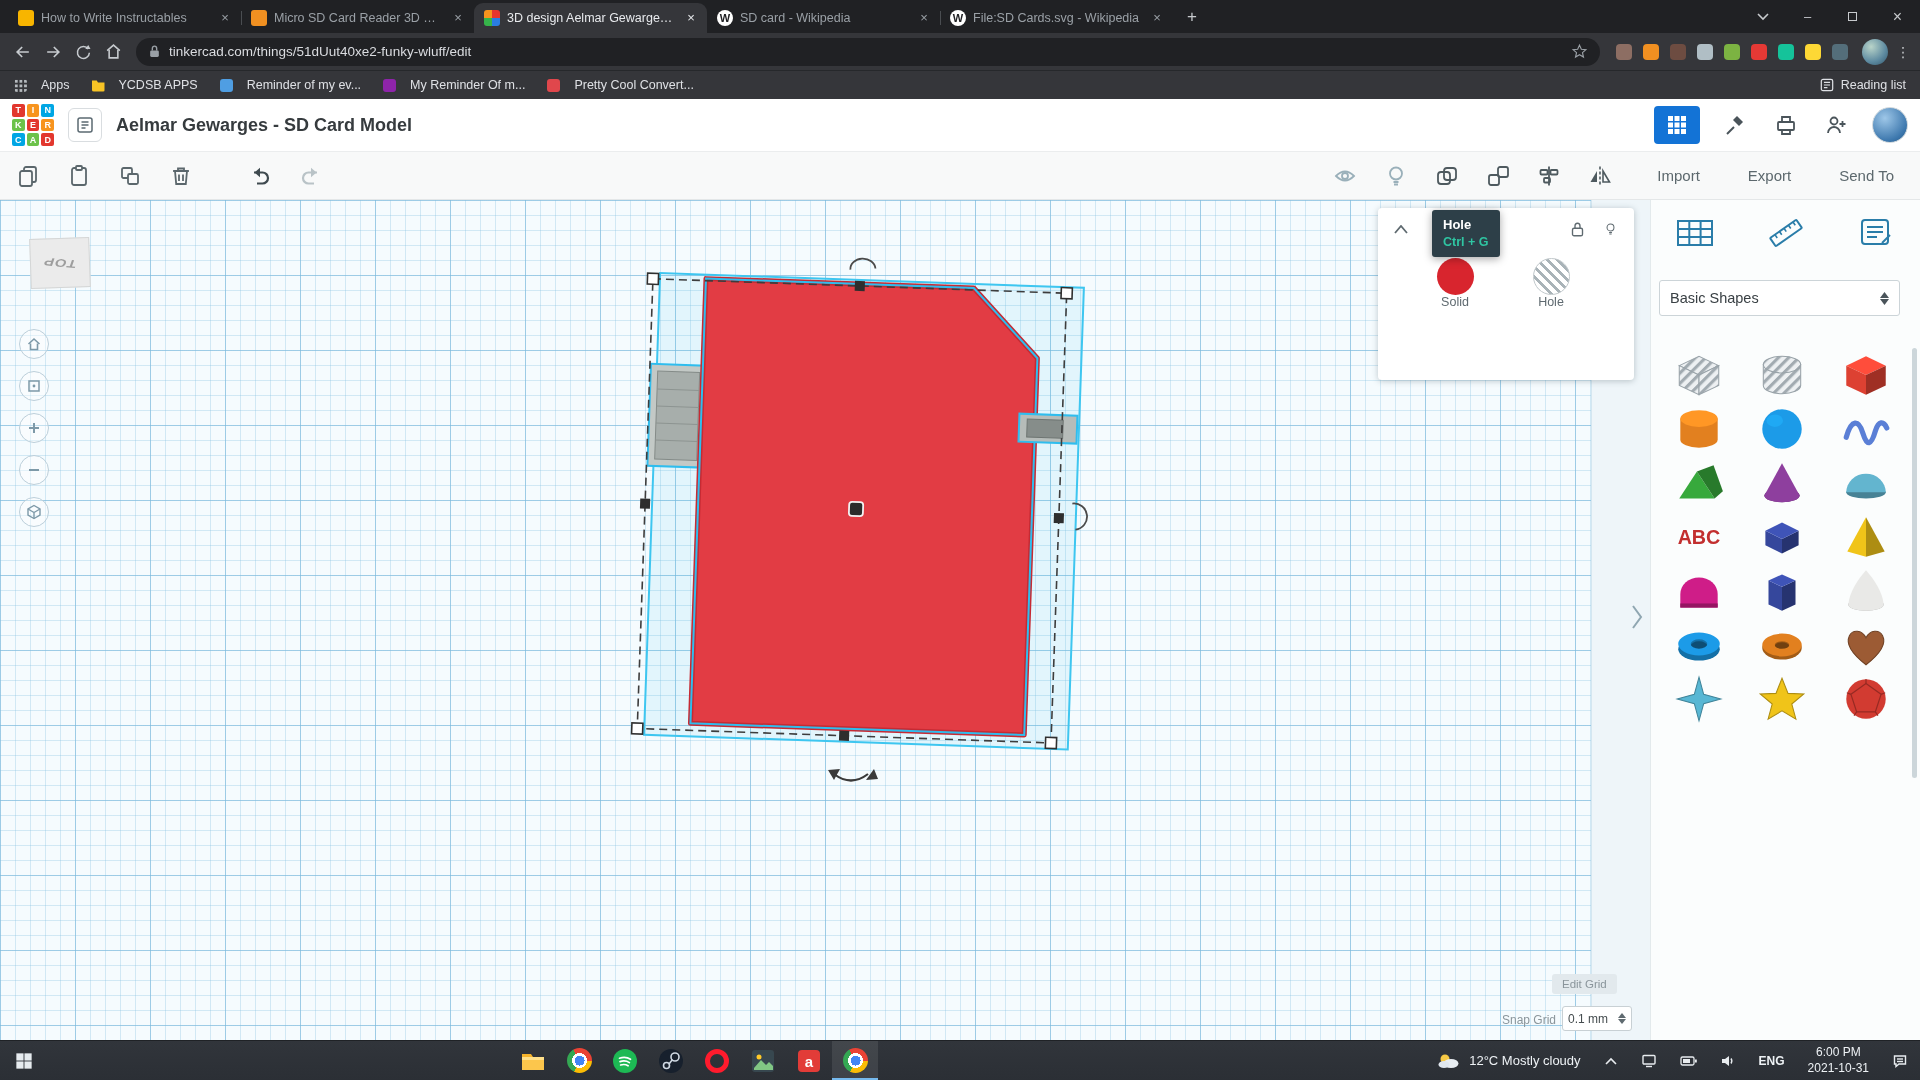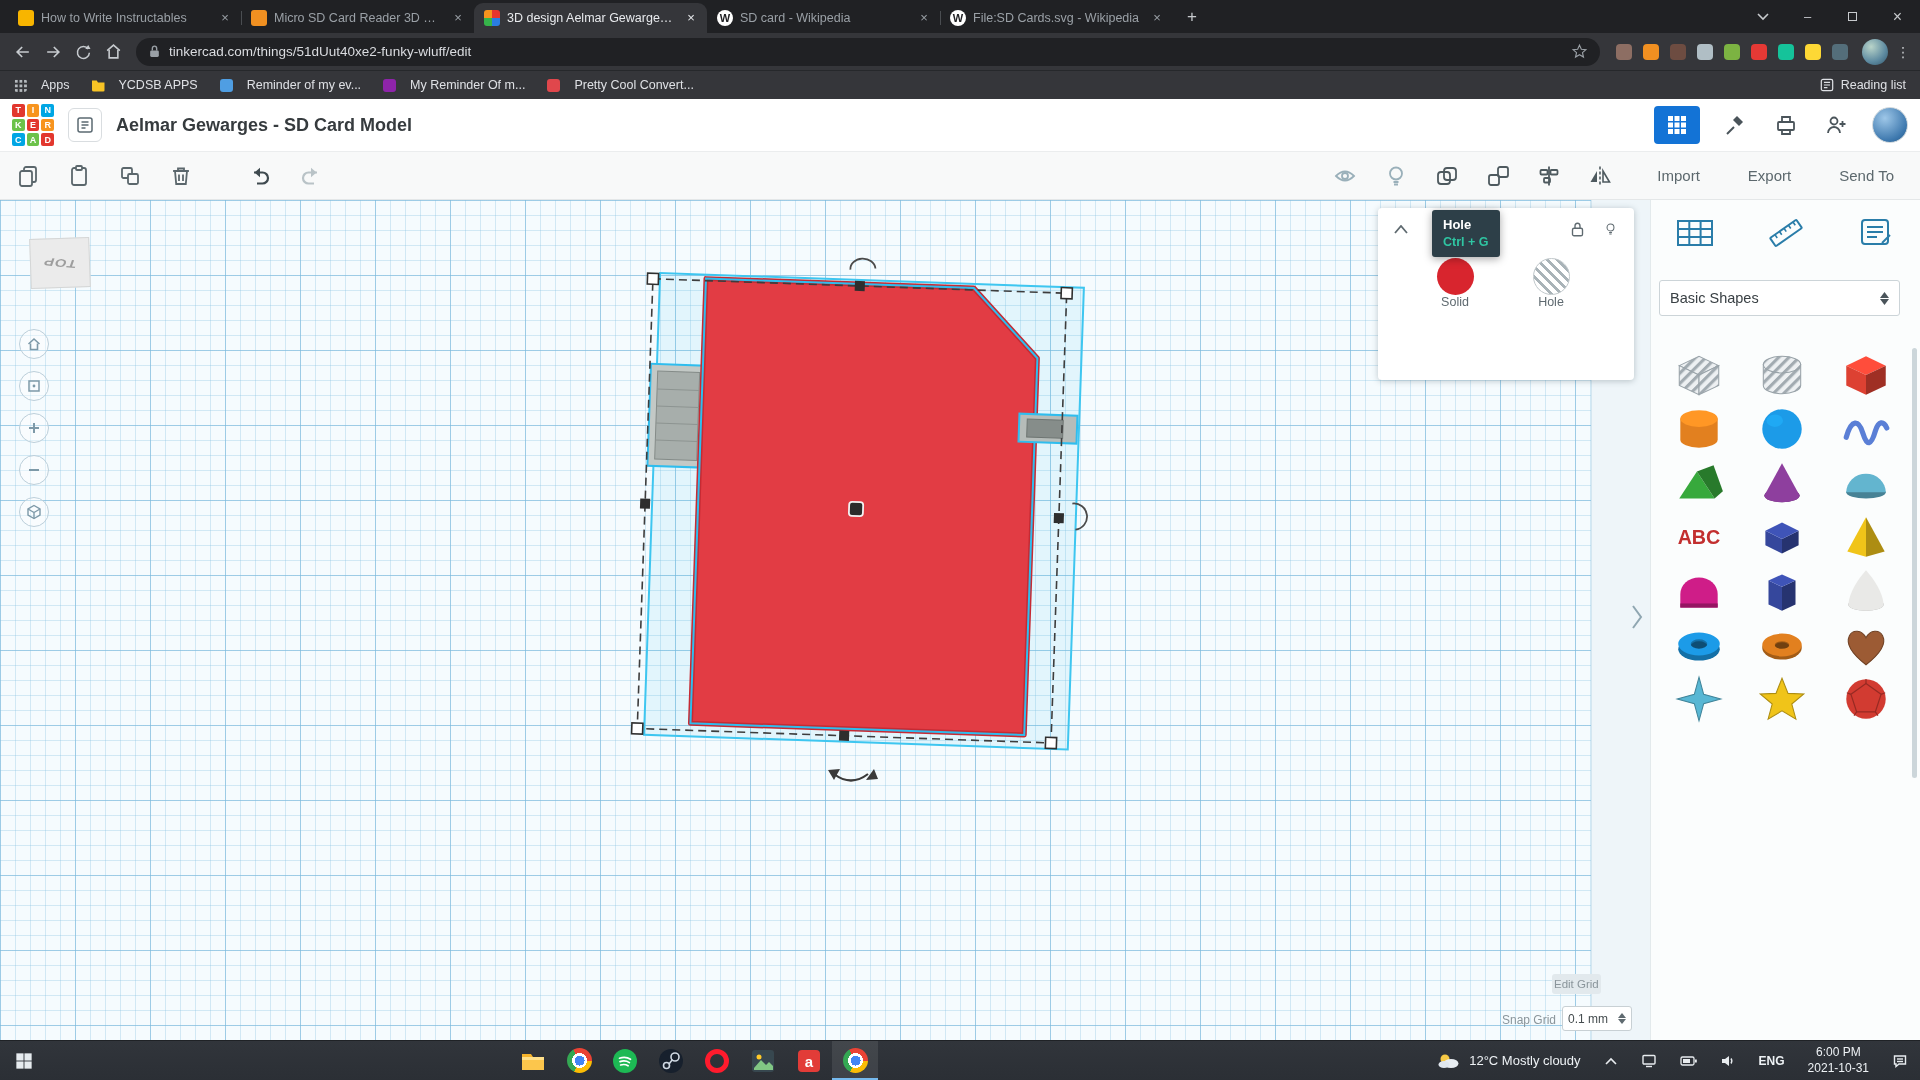--- a/index.html
+++ b/index.html
@@ -72,21 +72,21 @@
 .insp-head{height:42px;display:flex;align-items:center;gap:18px;padding:0 16px}
 .insp-spacer{flex:1}
 .insp-body{display:flex;gap:54px;padding:8px 0 0 56px}
 .swatch{width:42px;display:flex;flex-direction:column;align-items:center;font-size:12.5px;color:#5f6a70}
 .circ{width:37px;height:37px;border-radius:50%}
 .circ.solid{background:#d8252e}
 .circ.hole{border:1px solid #c2c9cc;background:repeating-linear-gradient(45deg,#ffffff 0 4px,#a9b3b8 4px 7px)}
 .tooltip{position:absolute;left:1432px;top:10px;z-index:6;background:#2d3f48;border-radius:3px;padding:7px 11px 8px;box-shadow:0 2px 8px rgba(0,0,0,.35)}
 .tooltip .tt{color:#fff;font-size:13px;font-weight:bold;white-space:nowrap}
 .tooltip .ts{color:#2fc5a2;font-size:12.5px;font-weight:bold;margin-top:3px;white-space:nowrap}
-.editgrid{position:absolute;left:1552px;top:774px;height:20px;padding:0 2px;display:flex;align-items:center;background:#e2e9ed;border-radius:3px;font-size:11.5px;color:#8a959b}
+.editgrid{position:absolute;left:1552px;top:774px;height:20px;padding:0 10px;display:flex;align-items:center;background:#e2e9ed;border-radius:3px;font-size:11.5px;color:#8a959b}
 .snaplabel{position:absolute;left:1502px;top:813px;font-size:12px;color:#8a959b}
 .snapdrop{position:absolute;left:1562px;top:806px;width:70px;height:25px;background:#fff;border:1px solid #c8d0d4;border-radius:3px;display:flex;align-items:center;gap:4px;padding:0 5px;font-size:12px;color:#454c4f}
 .carets{margin-left:auto;display:flex;flex-direction:column;align-items:center;gap:1px}
 
 
 .shapespanel{position:absolute;right:0;top:0;bottom:0;width:270px;background:#fbfdfd;border-left:1px solid #e3eaec}
 .panelicons{display:flex;justify-content:space-between;align-items:center;padding:14px 22px 0 22px}
 .pic{width:44px;height:38px;display:flex;align-items:center;justify-content:center}
 .dropdown{margin:28px 20px 0 8px;height:36px;background:#fff;border:1px solid #ccd4d8;border-radius:3px;display:flex;align-items:center;gap:6px;padding:0 10px;font-size:14.5px;color:#394044}
 .shapegrid{display:grid;grid-template-columns:repeat(3,1fr);justify-items:center;margin-top:32px;padding:0 12px 20px 6px}

